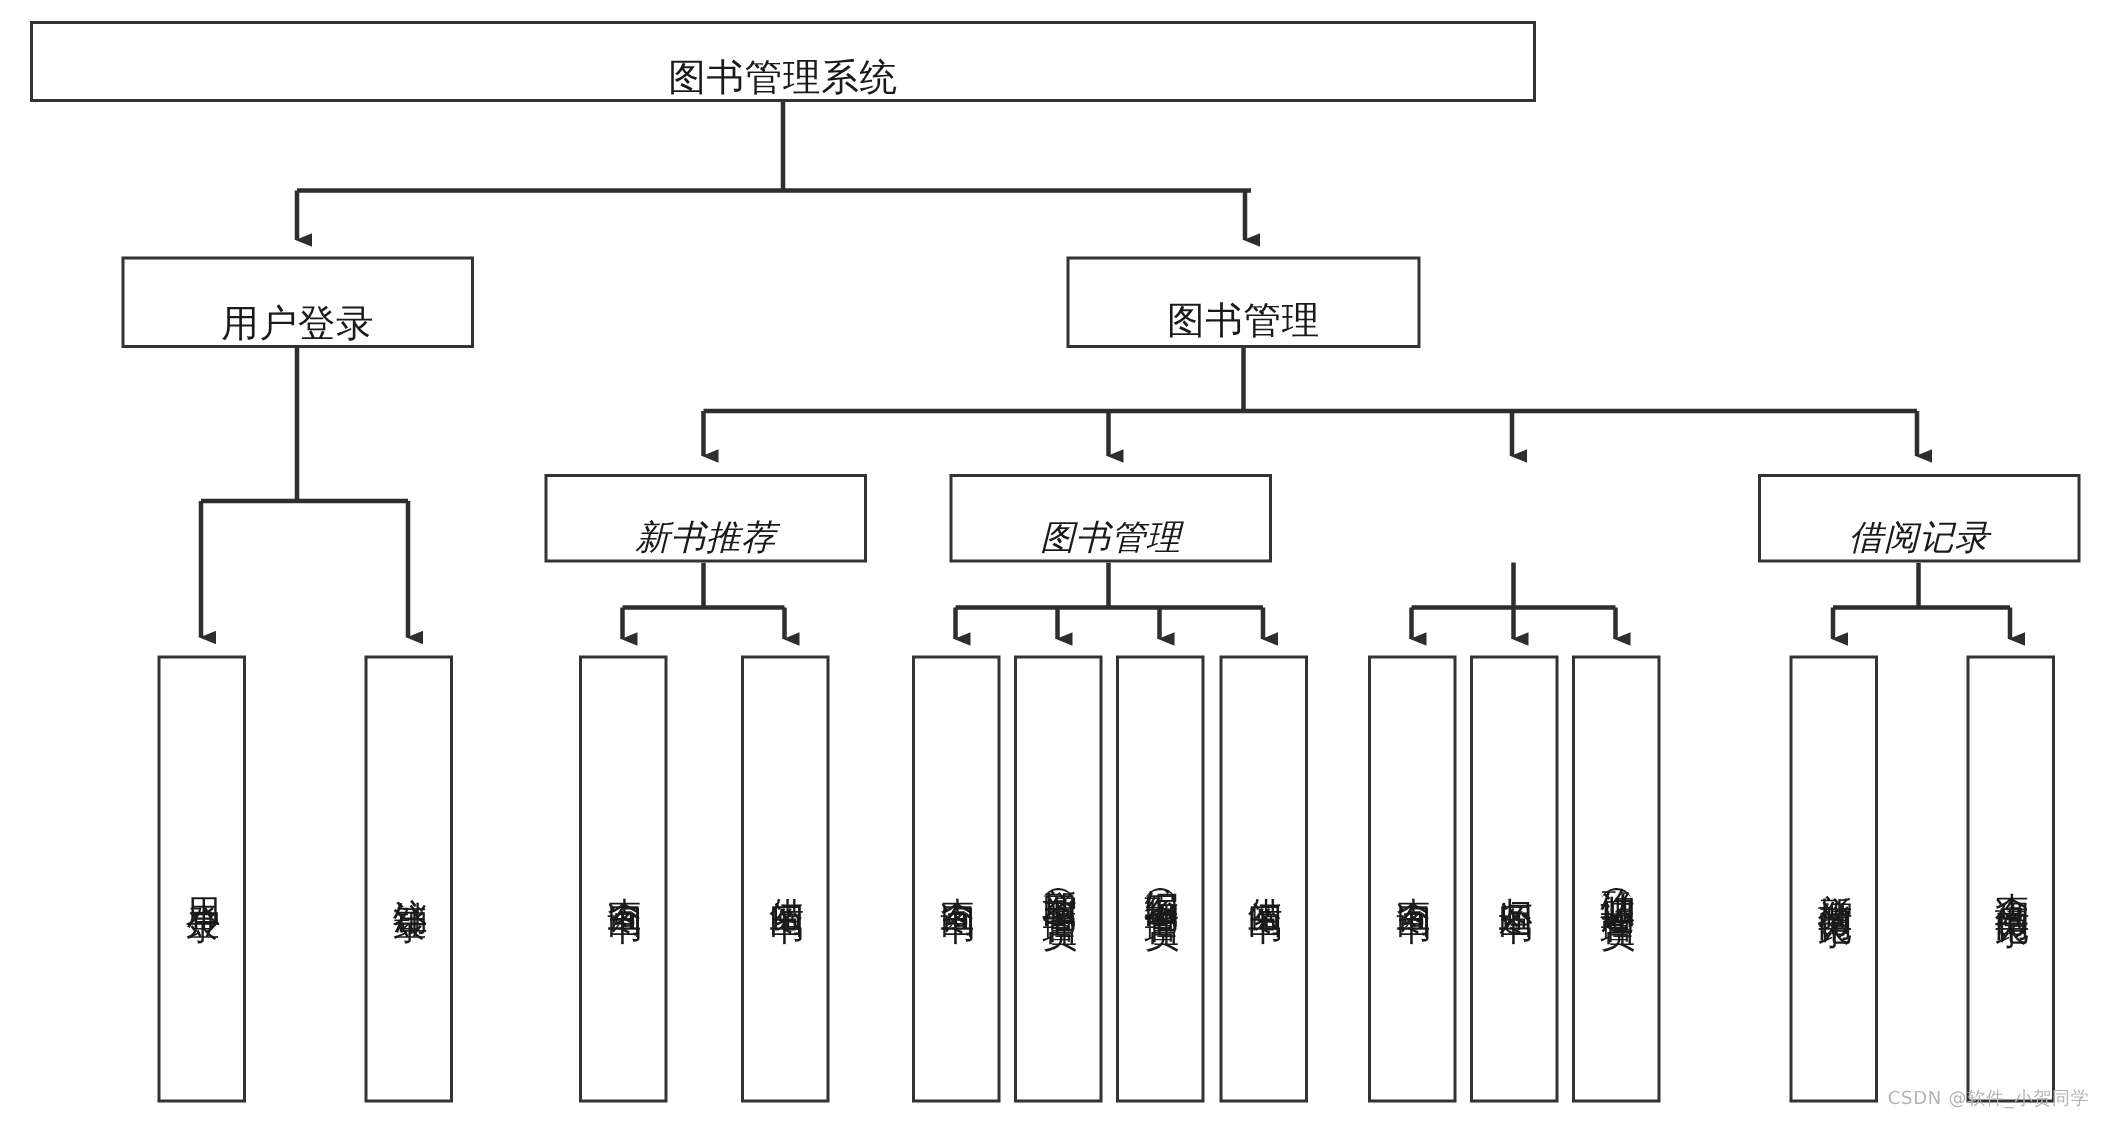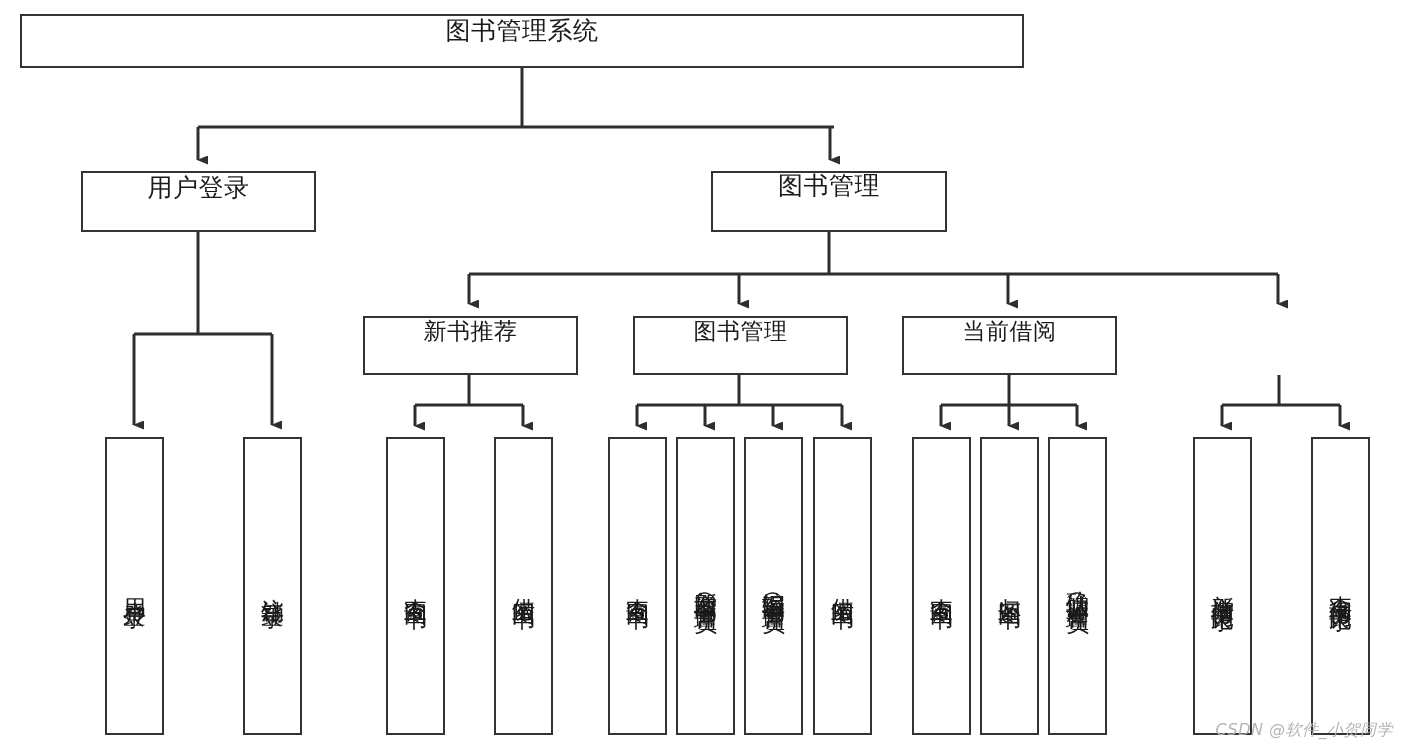--- a/index.html
+++ b/index.html
@@ -22,34 +22,34 @@
     width:1405px; height:747px;
     pointer-events:none;
   }
   
   .node{
     position:absolute;
     box-sizing:border-box;
     background:#ffffff;
     border:2px solid #333333;
     display:flex;
-    align-items:flex-start;
+    align-items:flex-end;
     justify-content:center;
     text-align:center;
   }
   .node .node-label{
     display:block;
     line-height:1.18;
     letter-spacing:0.5px;
     color:#1a1a1a;
   }
   
   .node-root .node-label{ font-size:25px; }
   .node-branch .node-label{ font-size:25px; }
-  .node-sub .node-label{ font-size:23px; }
+  .node-sub .node-label{ font-size:23px;font-style:italic; }
 
   
   .node-leaf{
     align-items:center;
     justify-content:center;
     padding:6px 0;
   }
   .node-leaf .node-label{
     writing-mode:vertical-rl;
     text-orientation:upright;
@@ -57,26 +57,25 @@
     font-size:23px;
     line-height:1;
     letter-spacing:3px;
     white-space:nowrap;
   }
   
   #watermark{
     position:absolute;
     right:12px;
     bottom:6px;
-    font-size:16px;
+    font-size:12px;
     color:#b4b4b4;
     letter-spacing:0.5px;
     white-space:nowrap;
     user-select:none;
-    font-style:italic;
   }
 </style>
 </head>
 <body>
 
 <div id="diagram-root">
 
   <svg id="connectors" viewBox="0 0 1405 747" width="1405" height="747" xmlns="http://www.w3.org/2000/svg">
     <defs>
       <marker id="arrowhead" markerWidth="10" markerHeight="11" refX="4.5" refY="10" orient="auto" markerUnits="userSpaceOnUse">
@@ -145,24 +144,24 @@
   </div>
 
   <div class="node node-sub" style="left:363px;top:316px;width:215px;height:59px;">
     <span class="node-label">新书推荐</span>
   </div>
 
   <div class="node node-sub" style="left:633px;top:316px;width:215px;height:59px;">
     <span class="node-label">图书管理</span>
   </div>
 
-  <div class="node node-sub" style="left:902px;top:316px;width:215px;height:59px;">
-    <span class="node-label">当前借阅</span>
-  </div>
-
+
+  <div class="node node-sub" style="left:1172px;top:316px;width:215px;height:59px;">
+    <span class="node-label">借阅记录</span>
+  </div>
 
   <div class="node node-leaf" style="left:105px;top:437px;width:59px;height:298px;">
     <span class="node-label">用户登录</span>
   </div>
 
   <div class="node node-leaf" style="left:243px;top:437px;width:59px;height:298px;">
     <span class="node-label">注销登录</span>
   </div>
 
   <div class="node node-leaf" style="left:386px;top:437px;width:59px;height:298px;">

